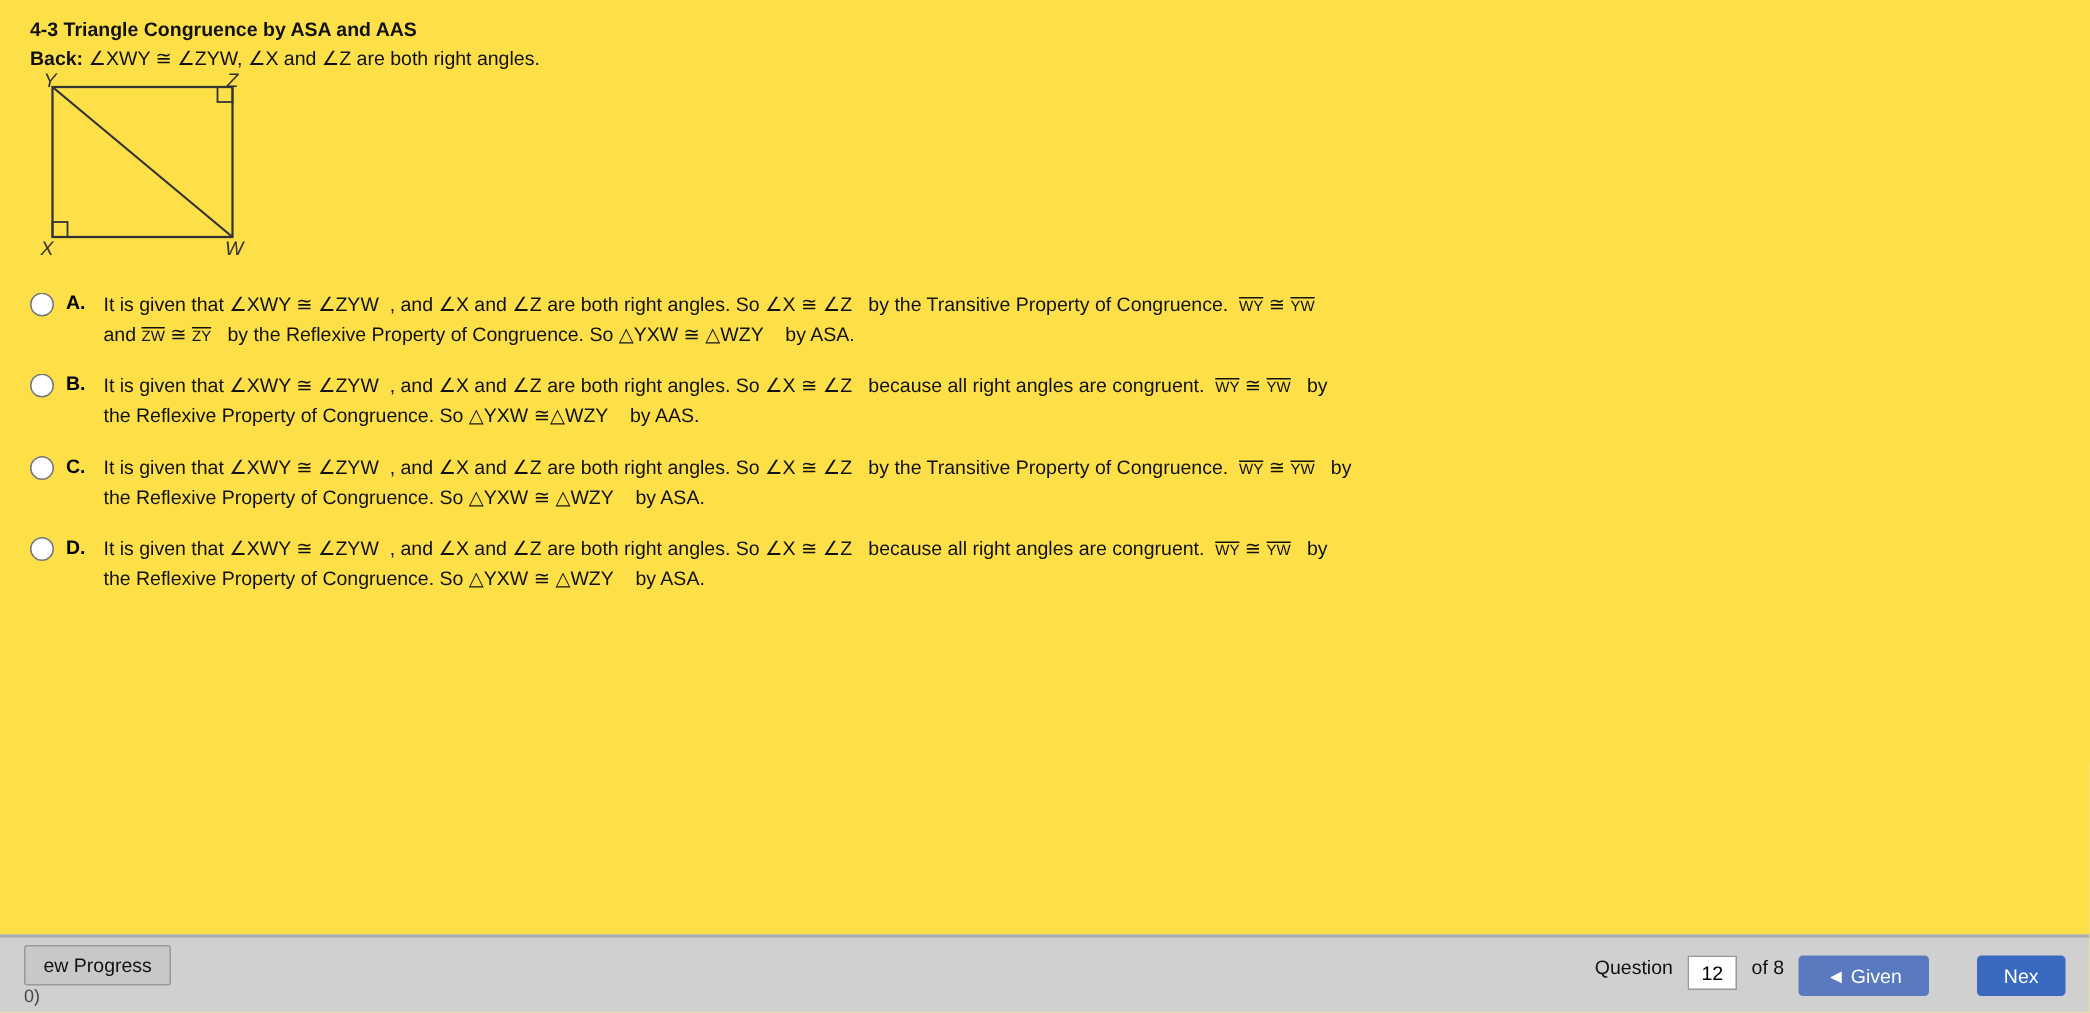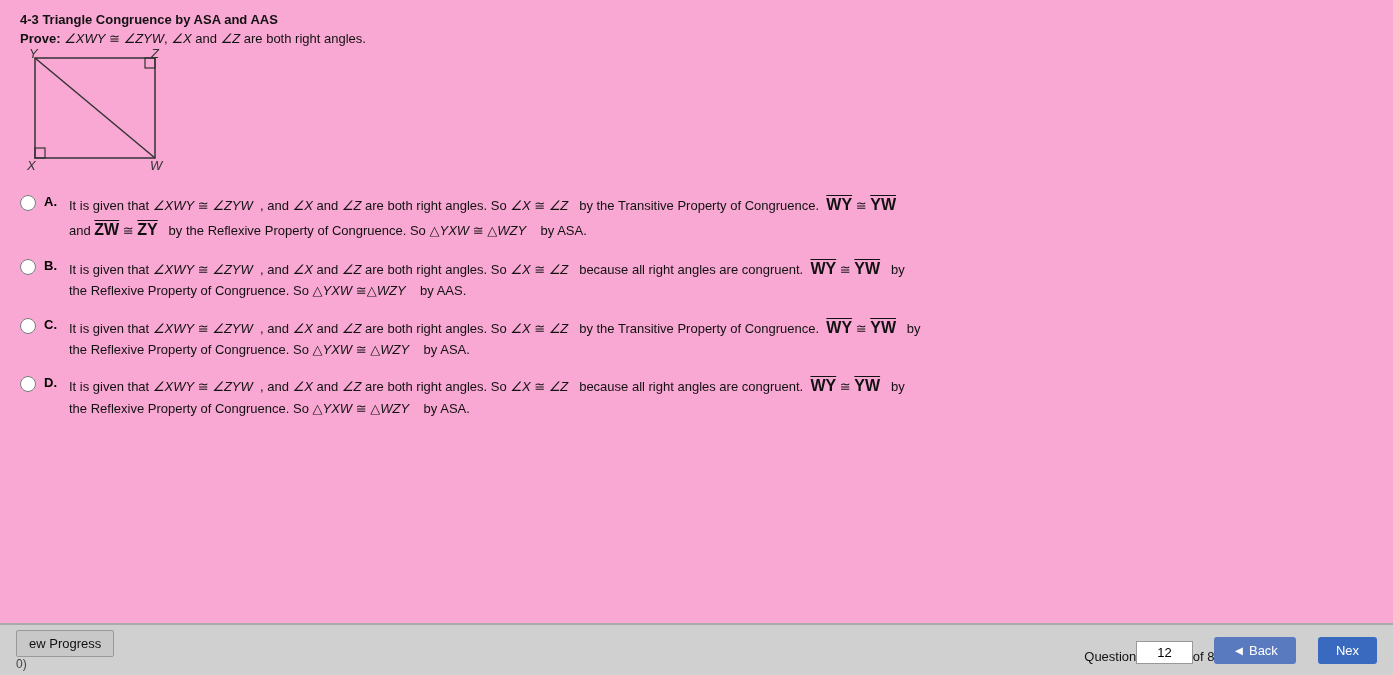--- a/index.html
+++ b/index.html
@@ -7,21 +7,21 @@
       font-family: Arial, sans-serif;
       font-size: 14px;
       background: #e8e8e8;
       width: 1393px;
       min-height: 675px;
       display: flex;
       flex-direction: column;
     }
     .main-content {
       flex: 1;
-      background: #f9a8d4;
+      background: #fde047;
       padding: 12px 20px 10px 20px;
     }
     .problem-header {
       font-size: 13px;
       font-weight: bold;
       margin-bottom: 4px;
       color: #111;
     }
     .problem-given {
       font-size: 13px;
@@ -60,27 +60,26 @@
       margin-right: 4px;
       flex-shrink: 0;
       margin-top: 1px;
     }
     .option-text {
       font-size: 13px;
       color: #111;
       line-height: 1.55;
     }
     .math-italic {
-      font-style: italic;
       margin-top: 36px;
     }
     .overline {
       text-decoration: overline;
-      font-weight: bold;
-      font-size: 16px;
+      font-weight: normal;
+      font-size: 10px;
     }
     
     .footer {
       background: #d0d0d0;
       border-top: 2px solid #aaa;
       height: 52px;
       display: flex;
       align-items: center;
       padding: 0 16px;
       justify-content: space-between;
@@ -94,30 +93,31 @@
       background: #c8c8c8;
       border: 1px solid #999;
       padding: 5px 12px;
       font-size: 13px;
       cursor: pointer;
       border-radius: 2px;
       color: #111;
     }
     .footer-right {
       display: flex;
-      align-items: flex-end;
+      align-items: flex-start;
+      gap: 10px;
     }
     .question-label {
       font-size: 13px;
       color: #111;
     }
     .question-num-box {
       border: 1px solid #999;
       background: #fff;
-      padding: 3px 20px;
+      padding: 3px 8px;
       font-size: 13px;
       min-width: 30px;
       text-align: center;
     }
     .of-label {
       font-size: 13px;
       color: #111;
     }
     .nav-btn {
       background: #5a7abf;
@@ -140,21 +140,21 @@
       margin-left: 5px;
     }
   </style>
 </head>
 <body>
 
 <div class="main-content">
 
   <div class="problem-header">4-3 Triangle Congruence by ASA and AAS</div>
   <div class="problem-given">
-    <b>Prove:</b> <span class="math-italic">∠XWY</span> ≅ <span class="math-italic">∠ZYW</span>, <span class="math-italic">∠X</span> and <span class="math-italic">∠Z</span> are both right angles.
+    <b>Back:</b> <span class="math-italic">∠XWY</span> ≅ <span class="math-italic">∠ZYW</span>, <span class="math-italic">∠X</span> and <span class="math-italic">∠Z</span> are both right angles.
   </div>
 
   <div class="figure-area">
     <svg class="figure-svg" width="165" height="130">
 
       <rect x="10" y="10" width="120" height="100" fill="none" stroke="#333" stroke-width="1.5"></rect>
 
       <line x1="10" y1="10" x2="130" y2="110" stroke="#333" stroke-width="1.5"></line>
 
       <rect x="10" y="100" width="10" height="10" fill="none" stroke="#333" stroke-width="1.2"></rect>
@@ -211,16 +211,16 @@
 
 <div class="footer">
   <div class="footer-left">
     <button class="review-progress-btn">ew Progress</button>
     <span style="font-size:12px; color:#444;">0)</span>
   </div>
   <div class="footer-right">
     <span class="question-label">Question</span>
     <span class="question-num-box">12</span>
     <span class="of-label">of 8</span>
-    <button class="nav-btn nav-btn-back">◄ Back</button>
+    <button class="nav-btn nav-btn-back">◄ Given</button>
     <button class="nav-btn nav-btn-next">Nex</button>
   </div>
 </div>
 
 </body></html>

